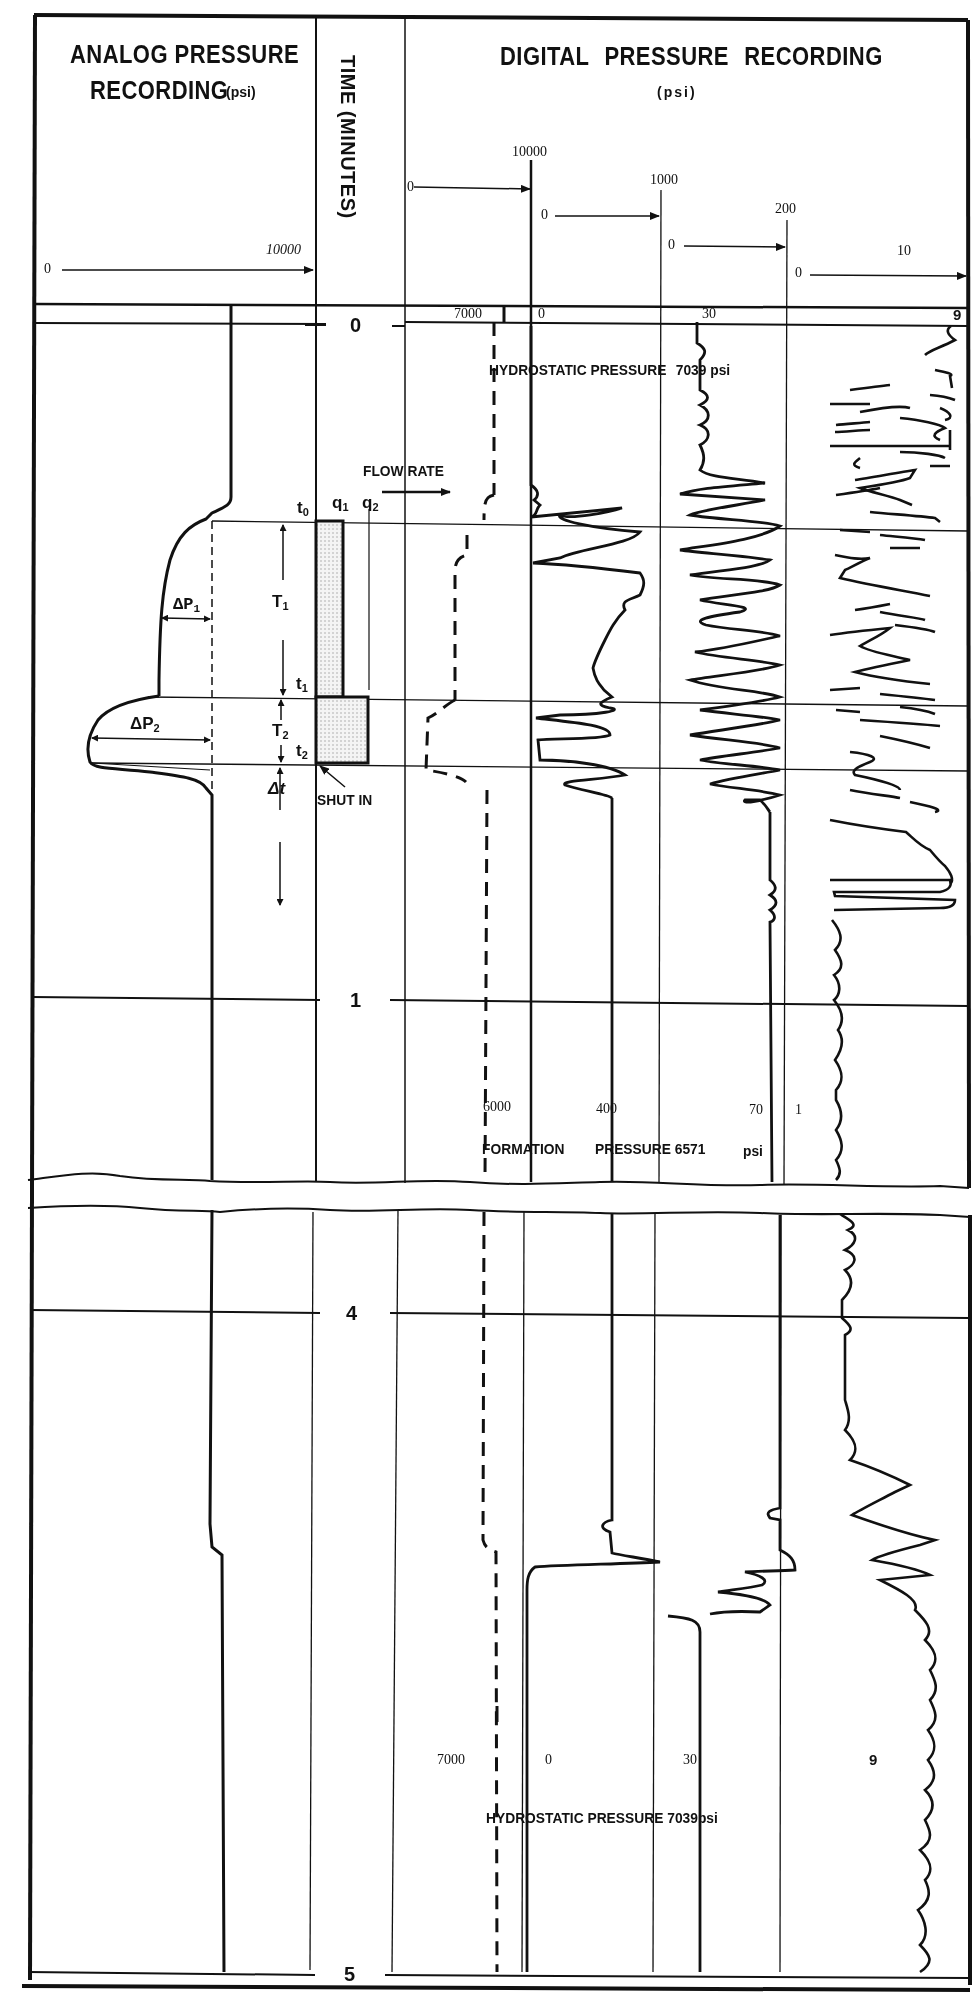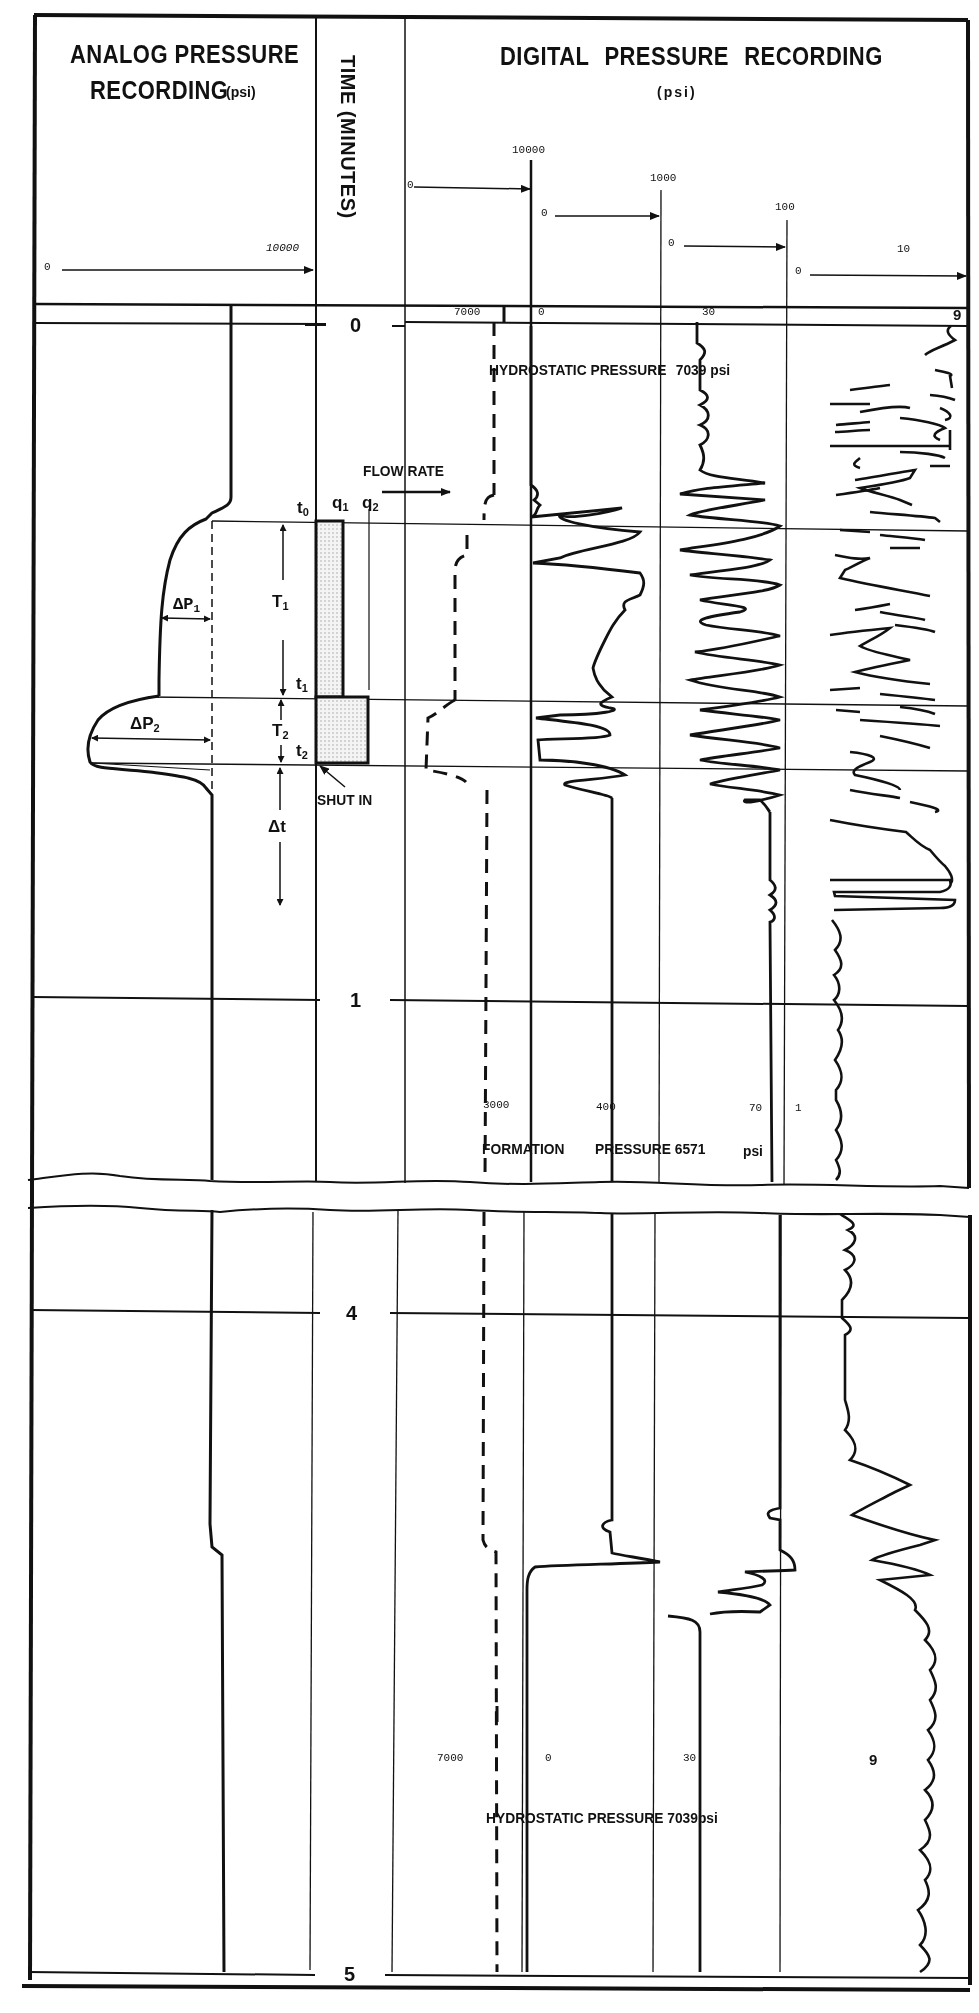--- a/index.html
+++ b/index.html
@@ -1,21 +1,21 @@
 <!DOCTYPE html>
 <html><head>
 <meta charset="utf-8">
 <style>
   html,body{margin:0;padding:0;background:#ffffff;}
   body{width:979px;height:2013px;position:relative;overflow:hidden;font-family:"Liberation Sans",sans-serif;color:#111;}
   svg{position:absolute;left:0;top:0;}
   .t{position:absolute;white-space:nowrap;color:#111;line-height:1;}
   .hdr{font-family:"Liberation Sans",sans-serif;font-weight:bold;font-size:25px;letter-spacing:0.5px;transform:scaleX(0.88);transform-origin:left top;}
   .hdr-sm{font-family:Liberation Sans, sans-serif;font-weight:bold;font-size:14px;}
-  .num{font-family:Liberation Mono, monospace;font-size:11px;}
+  .num{font-family:Liberation Serif, serif;font-size:14px;}
   .numb{font-family:"Liberation Sans",sans-serif;font-size:15px;font-weight:bold;}
   .lbl{font-family:"Liberation Sans",sans-serif;font-weight:bold;font-size:15px;transform:scaleX(0.92);transform-origin:left top;}
   .time{font-family:"Liberation Sans",sans-serif;font-weight:bold;font-size:20px;}
   .sym{font-family:"Liberation Sans",sans-serif;font-weight:bold;font-size:17px;}
   sub{font-size:11px;vertical-align:-3px;}
   .vert{position:absolute;left:336px;top:55px;font-family:"Liberation Sans",sans-serif;font-weight:bold;font-size:20px;writing-mode:vertical-rl;letter-spacing:0.5px;}
 </style>
 </head>
 <body>
 
@@ -184,21 +184,21 @@
 <div class="t hdr" style="left:500px;top:44px;word-spacing:10px;">DIGITAL PRESSURE RECORDING</div>
 <div class="t hdr-sm" style="left:657px;top:85px;letter-spacing:2px;">(psi)</div>
 
 <div class="t num" style="left:44px;top:262px;">0</div>
 <div class="t num" style="left:266px;top:243px;font-style:italic;">10000</div>
 <div class="t num" style="left:407px;top:180px;">0</div>
 <div class="t num" style="left:512px;top:145px;">10000</div>
 <div class="t num" style="left:541px;top:208px;">0</div>
 <div class="t num" style="left:650px;top:173px;">1000</div>
 <div class="t num" style="left:668px;top:238px;">0</div>
-<div class="t num" style="left:775px;top:202px;">100</div>
+<div class="t num" style="left:775px;top:202px;">200</div>
 <div class="t num" style="left:795px;top:266px;">0</div>
 <div class="t num" style="left:897px;top:244px;">10</div>
 
 <div class="t num" style="left:454px;top:307px;">7000</div>
 <div class="t num" style="left:538px;top:307px;">0</div>
 <div class="t num" style="left:702px;top:307px;">30</div>
 <div class="t numb" style="left:953px;top:307px;">9</div>
 
 <div class="t time" style="left:350px;top:315px;">0</div>
 <div class="t time" style="left:350px;top:990px;">1</div>
@@ -213,24 +213,24 @@
 
 <div class="t sym" style="left:297px;top:499px;"><span>t</span><sub>0</sub></div>
 <div class="t sym" style="left:332px;top:494px;"><span>q</span><sub>1</sub></div>
 <div class="t sym" style="left:362px;top:494px;"><span>q</span><sub>2</sub></div>
 <div class="t sym" style="left:272px;top:593px;"><span>T</span><sub>1</sub></div>
 <div class="t sym" style="left:296px;top:675px;"><span>t</span><sub>1</sub></div>
 <div class="t sym" style="left:272px;top:722px;"><span>T</span><sub>2</sub></div>
 <div class="t sym" style="left:296px;top:742px;"><span>t</span><sub>2</sub></div>
 <div class="t sym" style="left:173px;top:596px;font-family:Liberation Mono, monospace;"><span>ΔP</span><sub>1</sub></div>
 <div class="t sym" style="left:130px;top:715px;"><span>ΔP</span><sub>2</sub></div>
-<div class="t sym" style="left:268px;top:818px;">Δt</div>
+<div class="t sym" style="left:268px;top:780px;font-style:italic;">Δt</div>
 <div class="t lbl" style="left:317px;top:792px;">SHUT IN</div>
 
-<div class="t num" style="left:483px;top:1100px;">3000</div>
+<div class="t num" style="left:483px;top:1100px;">6000</div>
 <div class="t num" style="left:596px;top:1102px;">400</div>
 <div class="t num" style="left:749px;top:1103px;">70</div>
 <div class="t num" style="left:795px;top:1103px;">1</div>
 <div class="t lbl" style="left:482px;top:1141px;">FORMATION</div>
 <div class="t lbl" style="left:595px;top:1141px;">PRESSURE 6571</div>
 <div class="t lbl" style="left:743px;top:1143px;">psi</div>
 
 <div class="t num" style="left:437px;top:1753px;">7000</div>
 <div class="t num" style="left:545px;top:1753px;">0</div>
 <div class="t num" style="left:683px;top:1753px;">30</div>

